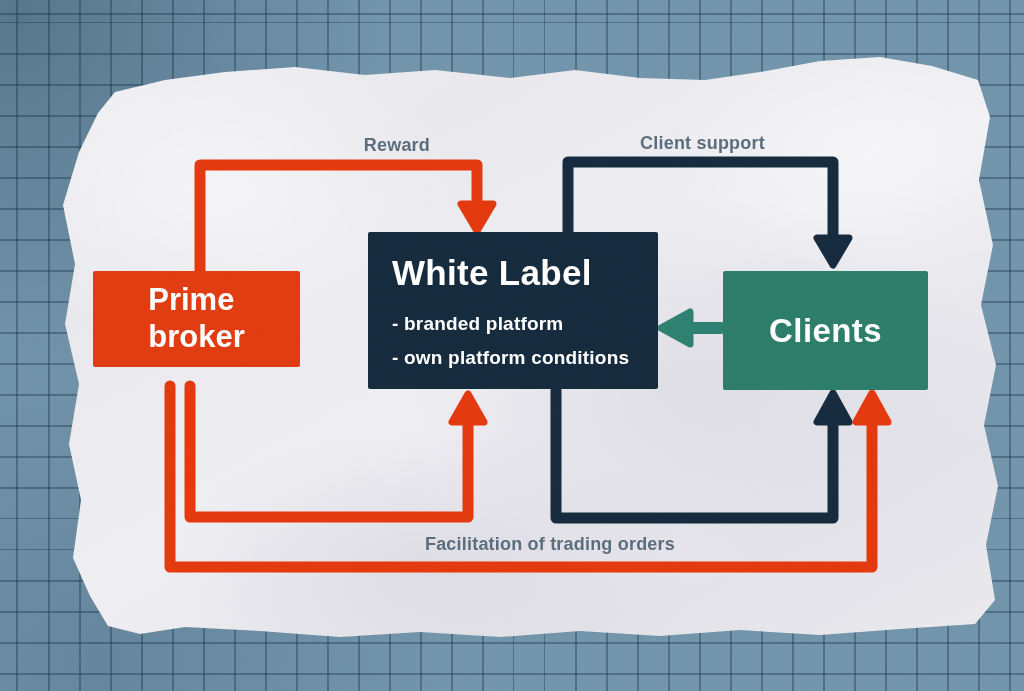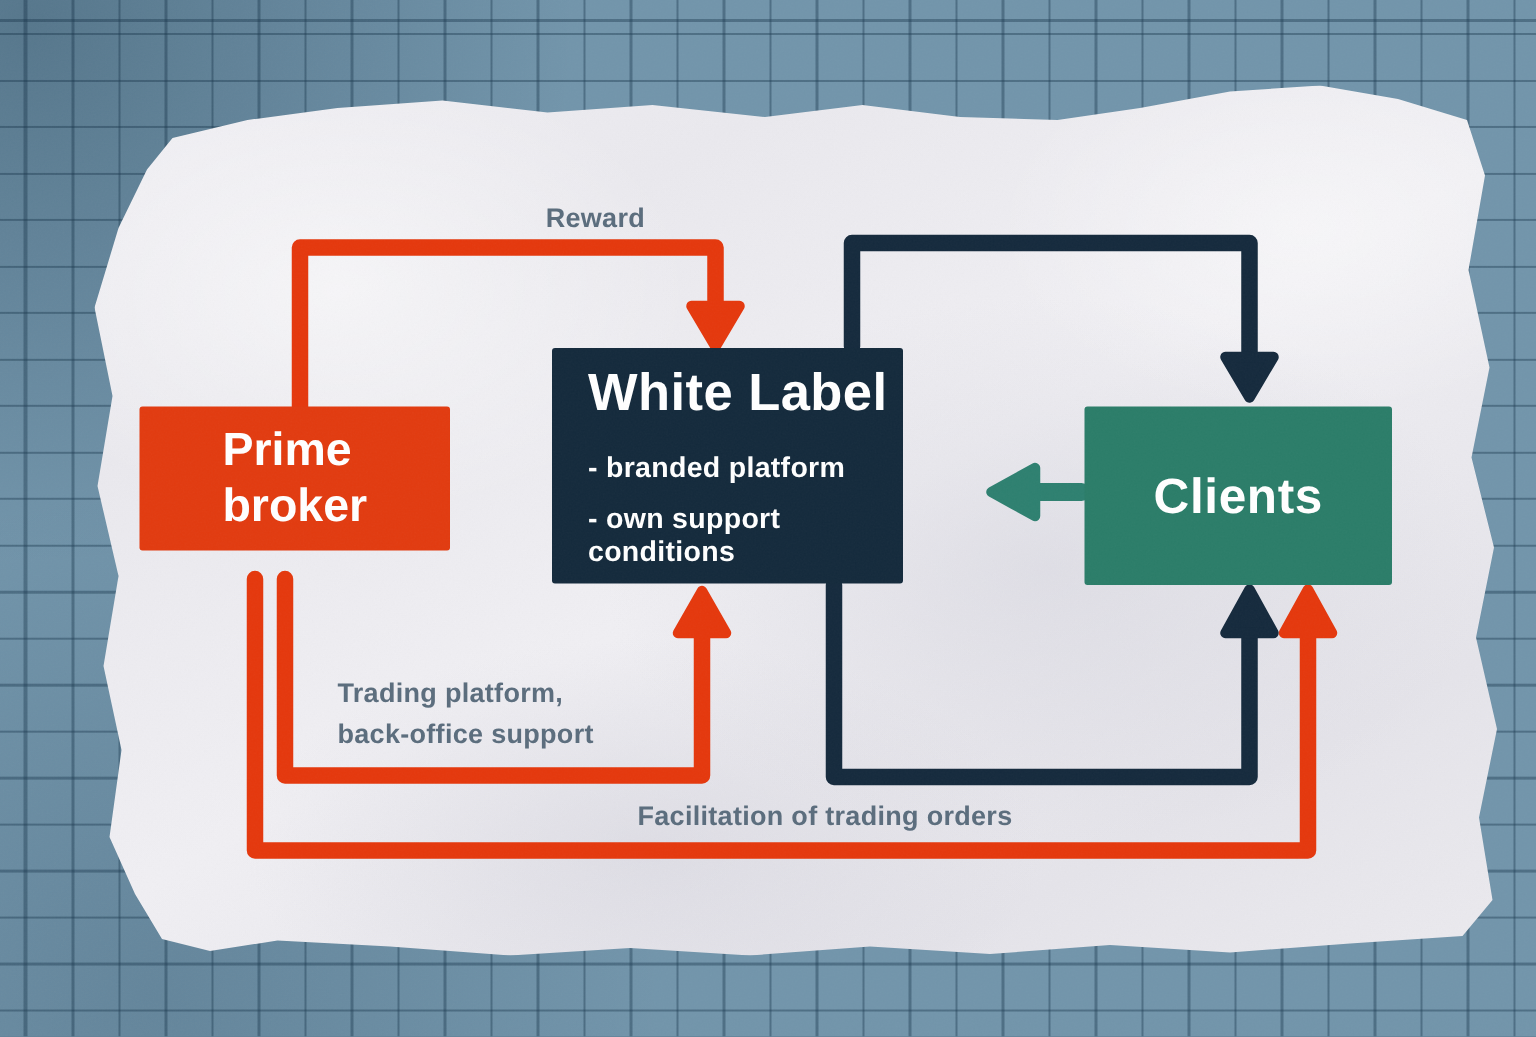--- a/index.html
+++ b/index.html
@@ -31,21 +31,21 @@
       79px 384px,65px 324px,75px 264px,63px 205px,79px 152px,98px 113px);
     filter: drop-shadow(0 7px 9px rgba(18,40,56,.35)) drop-shadow(0 2px 3px rgba(18,40,56,.25));
   }
   svg.arrows { position:absolute; inset:0; }
   .node {
     position:absolute; display:flex; align-items:center; justify-content:center;
     color:#fff; font-weight:700; border-radius:2px;
   }
   .node-prime { left:93px; top:271px; width:207px; height:96px; background:#e23b10; font-size:31px; line-height:1.18; }
   .node-wl {
-    left:368px; top:232px; width:234px; height:157px; background:#142a3c;
+    left:368px; top:232px; width:290px; height:157px; background:#142a3c;
     flex-direction:column; align-items:flex-start; justify-content:center;
     padding-left:24px; box-sizing:border-box;
   }
   .wl-title { font-size:35px; font-weight:700; margin-bottom:8px; letter-spacing:.3px; }
   .wl-item  { font-size:19px; font-weight:600; margin-top:12px; letter-spacing:.2px; }
   .node-clients { left:723px; top:271px; width:205px; height:119px; background:#2b7d69; font-size:33px; letter-spacing:.4px; }
   .pre { white-space:pre-line; text-align:left; }
   .elabel {
     position:absolute; color:#5b6d7d; font-weight:700; font-size:18px; letter-spacing:.2px;
   }
@@ -97,30 +97,29 @@
   </svg>
 
   <div class="node node-prime">
     <span class="pre">Prime
 broker</span>
   </div>
 
   <div class="node node-wl">
     <div class="wl-title">White Label</div>
     <div class="wl-item">- branded platform</div>
-    <div class="wl-item">- own support conditions</div>
+    <div class="wl-item">- own platform conditions</div>
   </div>
 
   <div class="node node-clients">
     <span>Clients</span>
   </div>
 
   <div class="elabel lbl-reward">Reward</div>
-  <div class="elabel lbl-platform">Trading platform,
-back-office support</div>
+  <div class="elabel lbl-support">Client support</div>
   <div class="elabel lbl-facil">Facilitation of trading orders</div>
 
   <svg class="grain" width="1024" height="691">
     <filter id="grainf">
       <feTurbulence type="fractalNoise" baseFrequency="0.85" numOctaves="2" stitchTiles="stitch"></feTurbulence>
       <feColorMatrix type="saturate" values="0"></feColorMatrix>
       <feComponentTransfer>
           <feFuncA type="linear" slope="0.07" intercept="0"></feFuncA>
         </feComponentTransfer>
     </filter>

